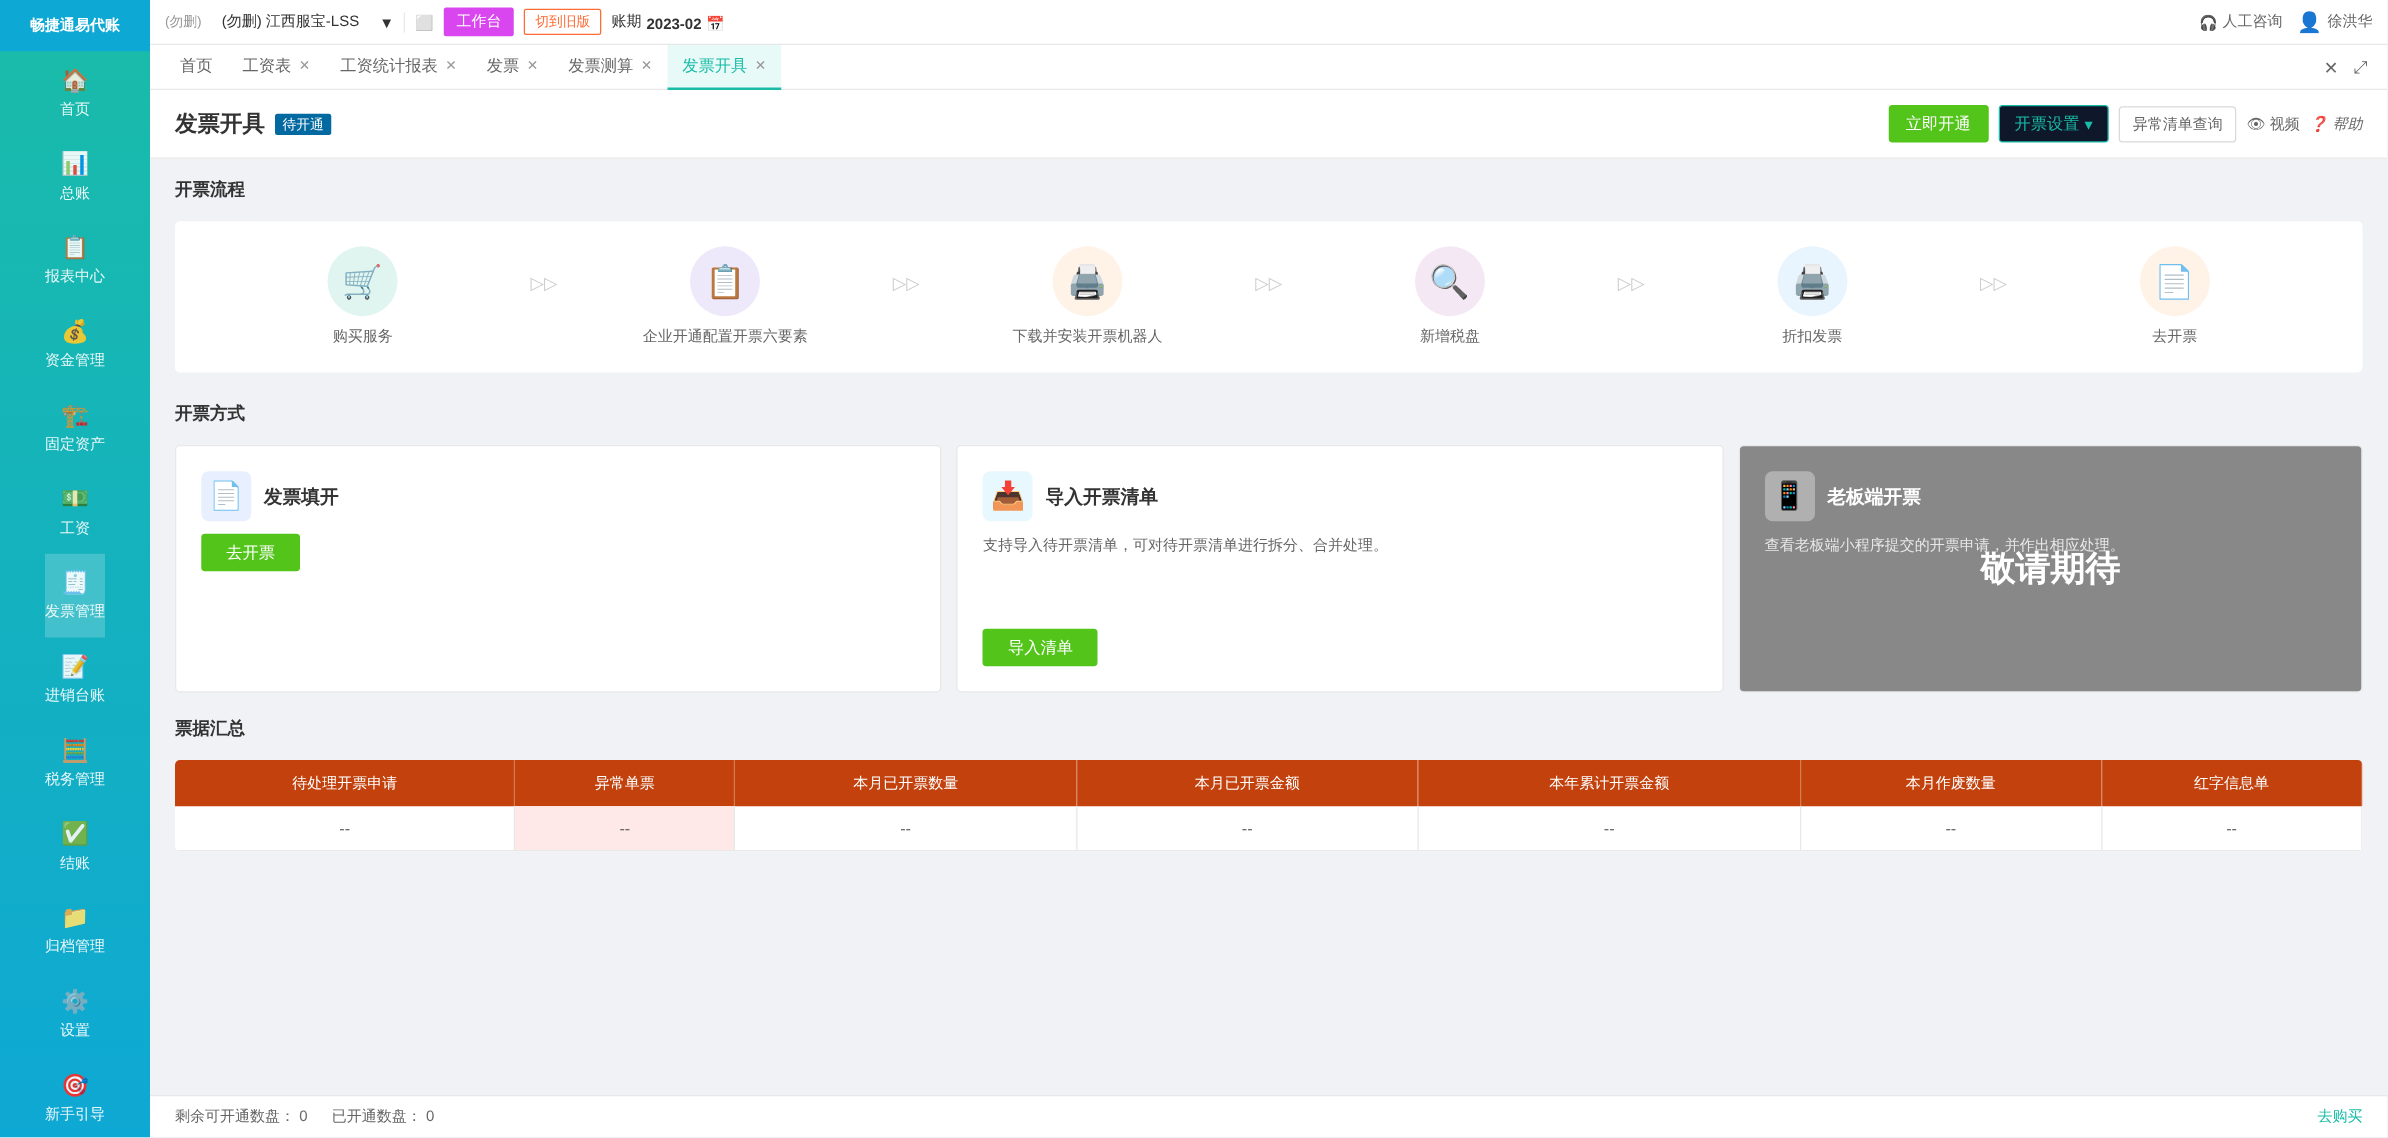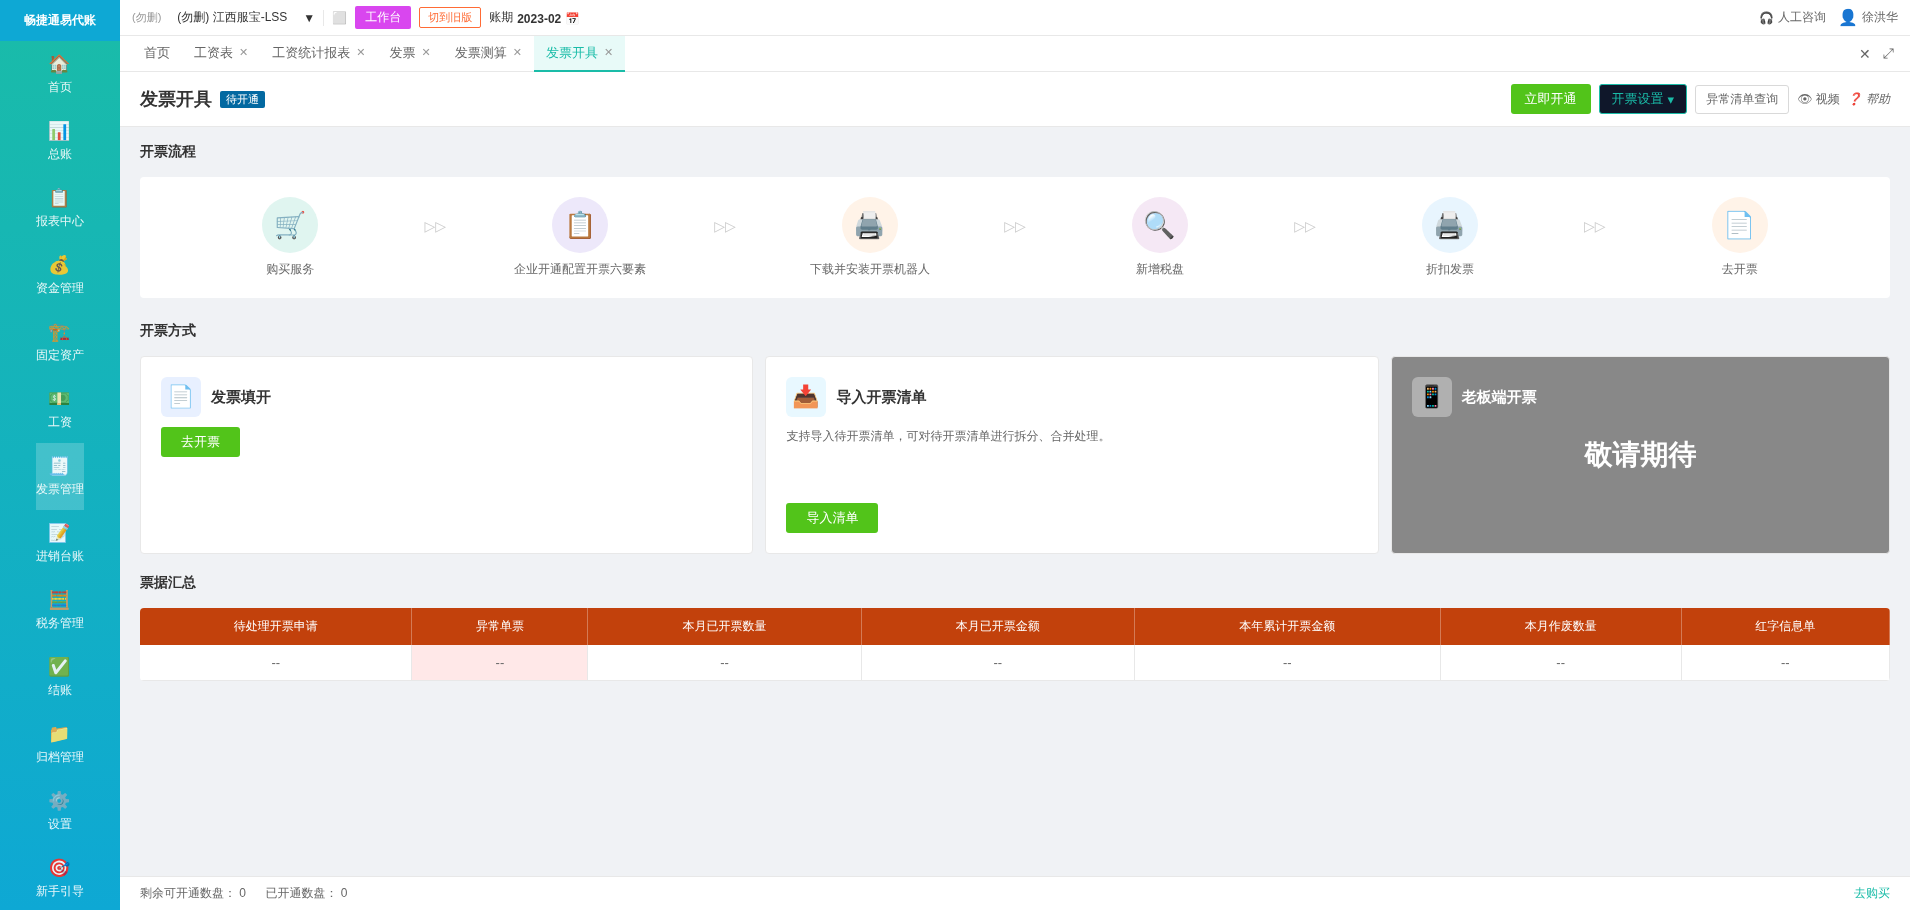--- a/index.html
+++ b/index.html
@@ -607,20 +607,21 @@
       <div class="method-desc">支持导入待开票清单，可对待开票清单进行拆分、合并处理。</div>
       <button class="btn-green">导入清单</button>
     </div>
           <div class="method-card" style="flex: 0.8 1 0%; position: relative; background: rgb(136, 136, 136);">
       <div class="method-header">
         <div class="method-icon" style="background:#b0b0b0;">
           <span style="font-size:22px;">📱</span>
         </div>
         <span class="method-title" style="color:white;">老板端开票</span>
       </div>
+      <div class="method-desc" style="color:rgba(255,255,255,0.8);">查看老板端小程序提交的开票申请，并作出相应处理。</div>
       <div class="coming-soon-text">敬请期待</div>
     </div>
         </div>
 
       <div class="section-title">票据汇总</div>
       <div class="summary-section">
         <table class="summary-table">
           <thead id="summary-thead">
               <tr>
                 <th>待处理开票申请</th>

